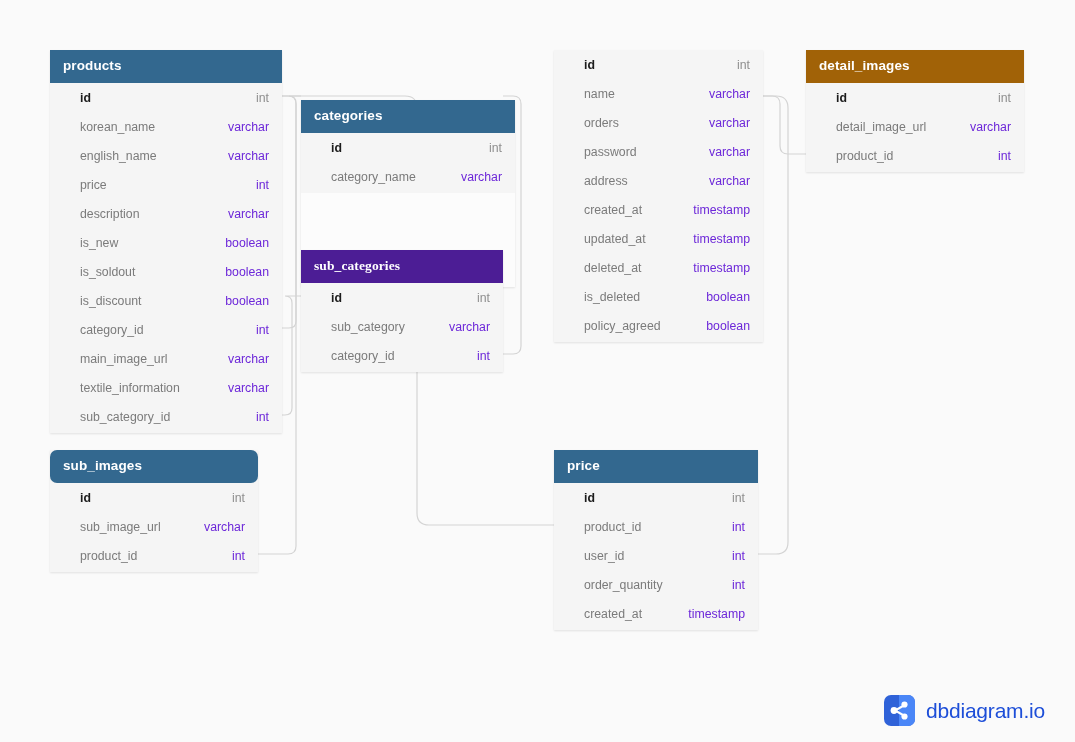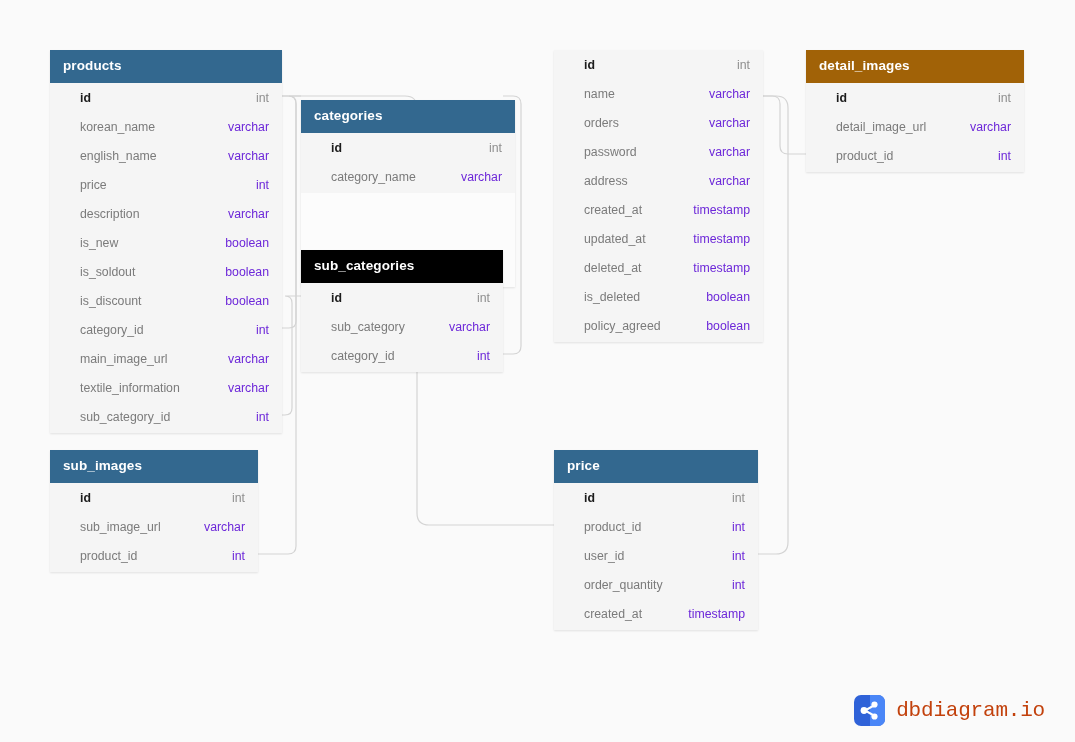--- a/index.html
+++ b/index.html
@@ -60,23 +60,23 @@
     overflow: hidden;
     flex: 0 0 auto;
   }
   .brand-mark .half {
     position: absolute; top: 0; right: 0; width: 50%; height: 100%;
     background: #4a86f7;
   }
   .brand-mark svg { position: absolute; inset: 0; }
   .brand-text {
     font-size: 21px;
-    color: #c2410c;
+    color: #1d4ed8;
     letter-spacing: -.2px;
-    font-family: Liberation Mono, monospace;
+    font-family: Liberation Sans, sans-serif;
   }
 </style>
 </head>
 <body>
 
 <div id="canvas">
 
   <svg id="edges" viewBox="0 0 1075 742" xmlns="http://www.w3.org/2000/svg">
       <path d="M 282 328 L 289 328 Q 296 328 296 321 L 296 103 Q 296 96 289 96 L 301 96" fill="none" stroke="#d4d4d4" stroke-width="1.2"></path>
       <path d="M 282 415 L 285 415 Q 292 415 292 408 L 292 303 Q 292 296 285 296 L 301 296" fill="none" stroke="#d4d4d4" stroke-width="1.2"></path>
@@ -210,38 +210,38 @@
             <span class="fname">detail_image_url</span>
             <span class="ftype">varchar</span>
           </div>
           <div class="row">
             <span class="fname">product_id</span>
             <span class="ftype">int</span>
           </div>
         </div>
       </div>
       <div class="table-card" style="left: 301px; top: 250px; width: 202px;">
-        <div class="table-header" style="background: #000000;">sub_categories</div>
+        <div class="table-header" style="background: #4c1d95; font-family: Liberation Serif, serif;">sub_categories</div>
         <div class="rows" style="background: rgb(245, 245, 245);">
           <div class="row pk">
             <span class="fname">id</span>
             <span class="ftype">int</span>
           </div>
           <div class="row">
             <span class="fname">sub_category</span>
             <span class="ftype">varchar</span>
           </div>
           <div class="row">
             <span class="fname">category_id</span>
             <span class="ftype">int</span>
           </div>
         </div>
       </div>
       <div class="table-card" style="left: 50px; top: 450px; width: 208px;">
-        <div class="table-header" style="background: rgb(51, 104, 143);">sub_images</div>
+        <div class="table-header" style="background: rgb(51, 104, 143); border-radius: 7px;">sub_images</div>
         <div class="rows" style="background: rgb(245, 245, 245);">
           <div class="row pk">
             <span class="fname">id</span>
             <span class="ftype">int</span>
           </div>
           <div class="row">
             <span class="fname">sub_image_url</span>
             <span class="ftype">varchar</span>
           </div>
           <div class="row">

